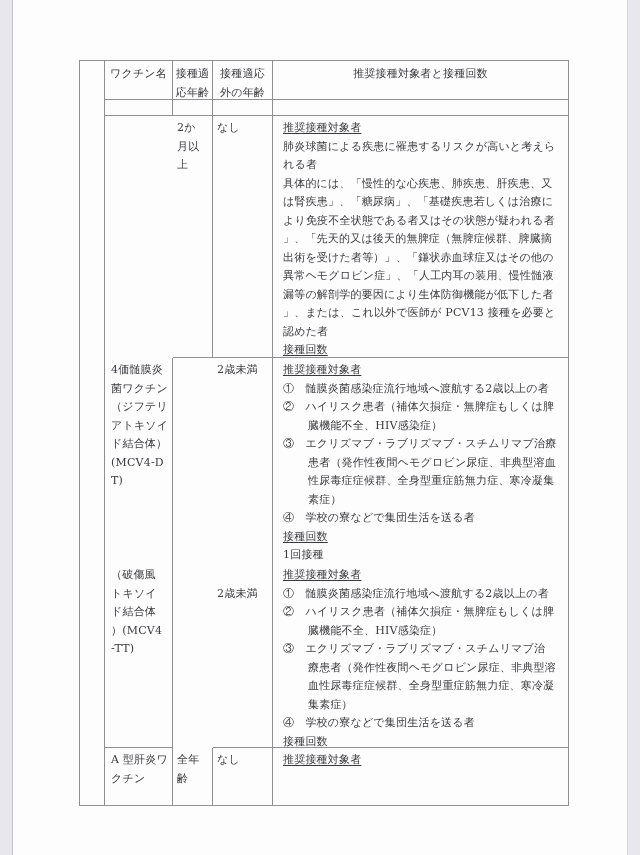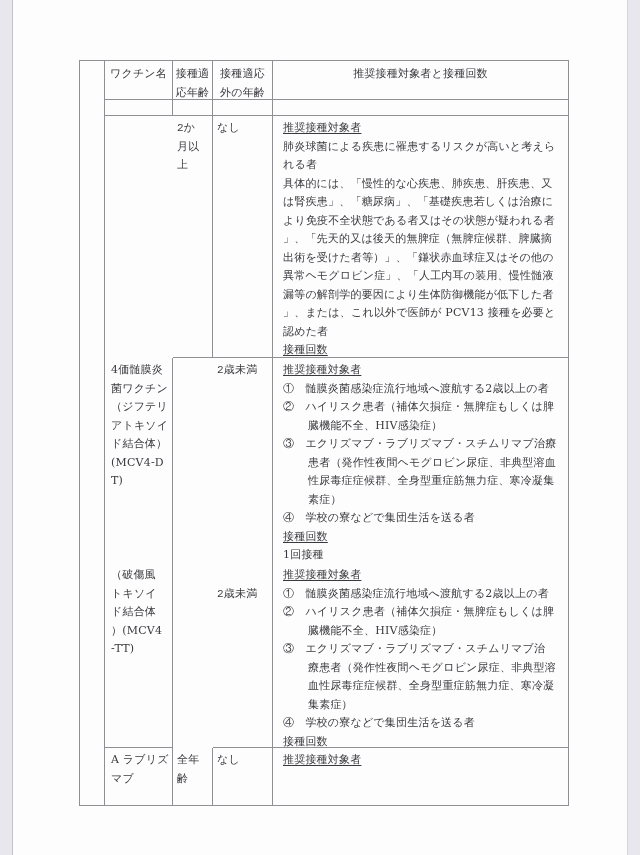--- a/index.html
+++ b/index.html
@@ -32,21 +32,21 @@
     font-size:11px;line-height:18.5px;
     letter-spacing:0.2px;
   }
   .cell{
     border-right:1px solid var(--border);
     border-bottom:1px solid var(--border);
     overflow:hidden;
   }
   .hdr{ text-align:center; padding:4px 2px 0 2px; }
   .pad{ padding:3px 3px 0 6px; }
-  .pad-age{ padding:3px 6px 0 4px;font-family:Liberation Mono, monospace; }
+  .pad-age{ padding:3px 6px 0 4px; }
   .detail{ padding:3px 6px 0 10px; }
   .detail-pad{ padding:3px 6px 0 10px; }
   .rel{ position:relative; height:100%; }
   .babs{ position:absolute; left:0; right:6px; }
   .ul{ text-decoration:underline; text-underline-offset:2px; }
   .li{ padding-left:25px; text-indent:-25px; }
   .wrapzone{ overflow-wrap:break-word; word-break:normal; line-break:anywhere; }
 </style>
 </head>
 <body>
@@ -105,21 +105,21 @@
           <div class="li">①　髄膜炎菌感染症流行地域へ渡航する2歳以上の者</div>
           <div class="li">②　ハイリスク患者（補体欠損症・無脾症もしくは脾臓機能不全、HIV感染症）</div>
           <div class="li">③　エクリズマブ・ラブリズマブ・スチムリマブ治療患者（発作性夜間ヘモグロビン尿症、非典型溶血性尿毒症症候群、全身型重症筋無力症、寒冷凝集素症）</div>
           <div class="li">④　学校の寮などで集団生活を送る者</div>
           <div class="ul">接種回数</div>
 
         </div>
       </div>
     </div>
 
-    <div class="cell pad" style="grid-area:5/2">A ラブリズマブ</div>
+    <div class="cell pad" style="grid-area:5/2">A 型肝炎ワクチン</div>
     <div class="cell pad-age" style="grid-area:5/3">全年齢</div>
     <div class="cell pad-age" style="grid-area:5/4">なし</div>
     <div class="cell detail" style="grid-area:5/5">
       <div class="ul">推奨接種対象者</div>
     </div>
 
   </div>
 </div>
 
 </body></html>

